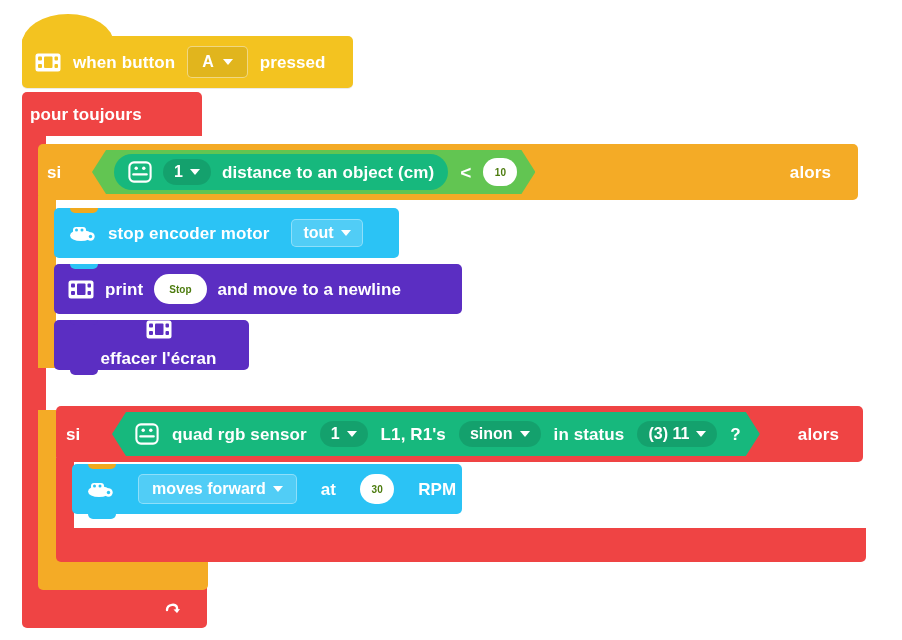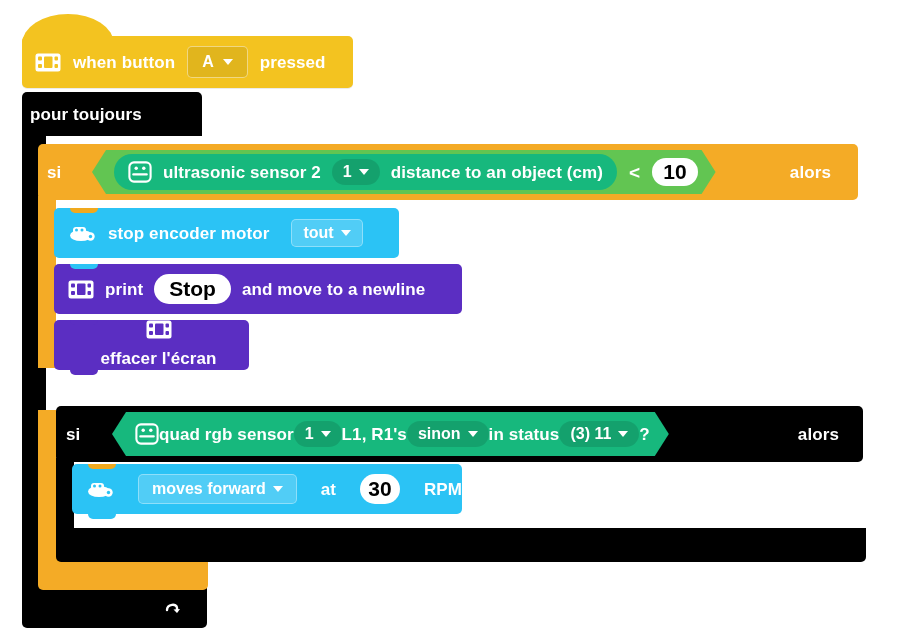--- a/index.html
+++ b/index.html
@@ -30,21 +30,21 @@
   }
   .hat-top {
     position: absolute;
     background: #f3c320;
     border-top-left-radius: 46px 30px;
     border-top-right-radius: 46px 30px;
   }
   .row { display: flex; align-items: center; height: 100%; text-align: right; }
 
   
-  .ctrl { position: absolute; background: #000000; border-radius: 5px; }
+  .ctrl { position: absolute; background: #ef4444; border-radius: 5px; }
   .ctrl-light { background: #f4ab26; }
 
   
   .stack { position: absolute; border-radius: 5px; display: flex; align-items: center; }
   .motor { background: #2bc3f5; }
   .display { background: #5b2ec2; }
 
   
   .notch {
     position: absolute; top: 0; left: 16px;
@@ -97,22 +97,22 @@
   }
 
   
   .oval {
     display: inline-flex; align-items: center; justify-content: center;
     background: #ffffff;
     border-radius: 999px;
     min-width: 34px;
     height: 28px;
     padding: 0 11px;
-    color: #000000;
-    font-size: 21px; font-weight: bold;
+    color: #4d7c0f;
+    font-size: 10px; font-weight: bold;
   }
 
   
   .icon { display: inline-flex; align-items: center; justify-content: center; flex: 0 0 auto; }
 
   .loop-arrow { position: absolute; }
 </style>
 </head>
 <body>
 
@@ -145,21 +145,20 @@
 
       <div class="reporter-oval" style="height:36px; gap:11px;">
         <span class="icon">
           <svg width="24" height="22" viewBox="0 0 24 22">
             <rect x="1.4" y="1.4" width="21.2" height="19.2" rx="4.5" ry="4.5" fill="none" stroke="#ffffff" stroke-width="2.1"></rect>
             <circle cx="8.2" cy="7.3" r="1.7" fill="#ffffff"></circle>
             <circle cx="15.8" cy="7.3" r="1.7" fill="#ffffff"></circle>
             <rect x="4.2" y="12.2" width="15.6" height="2.3" rx="1.1" fill="#ffffff"></rect>
           </svg>
         </span>
-        <span class="lbl">ultrasonic sensor 2</span>
         <span class="dd dd-green">
           <span>1</span>
           <span class="caret"></span>
         </span>
         <span class="lbl">distance to an object (cm)</span>
       </div>
       <span class="lbl" style="font-size:19px;">&lt;</span>
       <span class="oval">10</span>
     </div>
   </div>
@@ -224,21 +223,21 @@
   <div class="ctrl ctrl-light" style="left:38px; top:556px; width:170px; height:34px; border-top-left-radius:0; border-top-right-radius:0;"></div>
 
   <div class="ctrl" style="left:56px; top:406px; width:807px; height:56px;">
     <div class="row" style="padding-left:10px;">
       <span class="lbl">si</span>
     </div>
     <span class="lbl" style="position:absolute; right:24px; top:20px;">alors</span>
   </div>
 
   <div class="hexwrap" style="left:112px; top:412px; height:44px;">
-    <div class="hex hex-dark" style="padding:0 19px 0 23px;">
+    <div class="hex hex-dark" style="gap:13px; padding:0 19px 0 23px;">
       <span class="icon">
         <svg width="24" height="22" viewBox="0 0 24 22">
           <rect x="1.4" y="1.4" width="21.2" height="19.2" rx="4.5" ry="4.5" fill="none" stroke="#ffffff" stroke-width="2.1"></rect>
           <circle cx="8.2" cy="7.3" r="1.7" fill="#ffffff"></circle>
           <circle cx="15.8" cy="7.3" r="1.7" fill="#ffffff"></circle>
           <rect x="4.2" y="12.2" width="15.6" height="2.3" rx="1.1" fill="#ffffff"></rect>
         </svg>
       </span>
       <span class="lbl">quad rgb sensor</span>
       <span class="dd dd-green">

